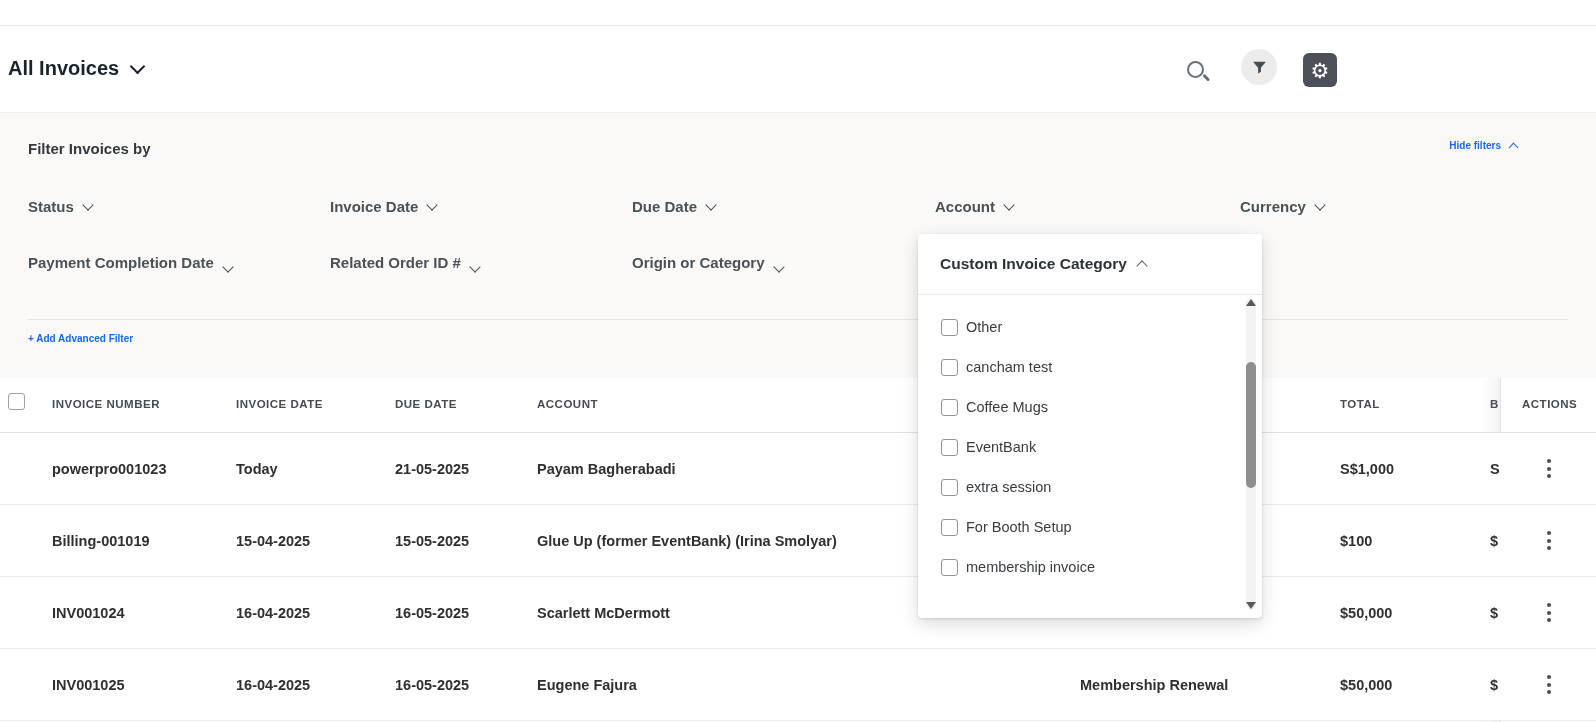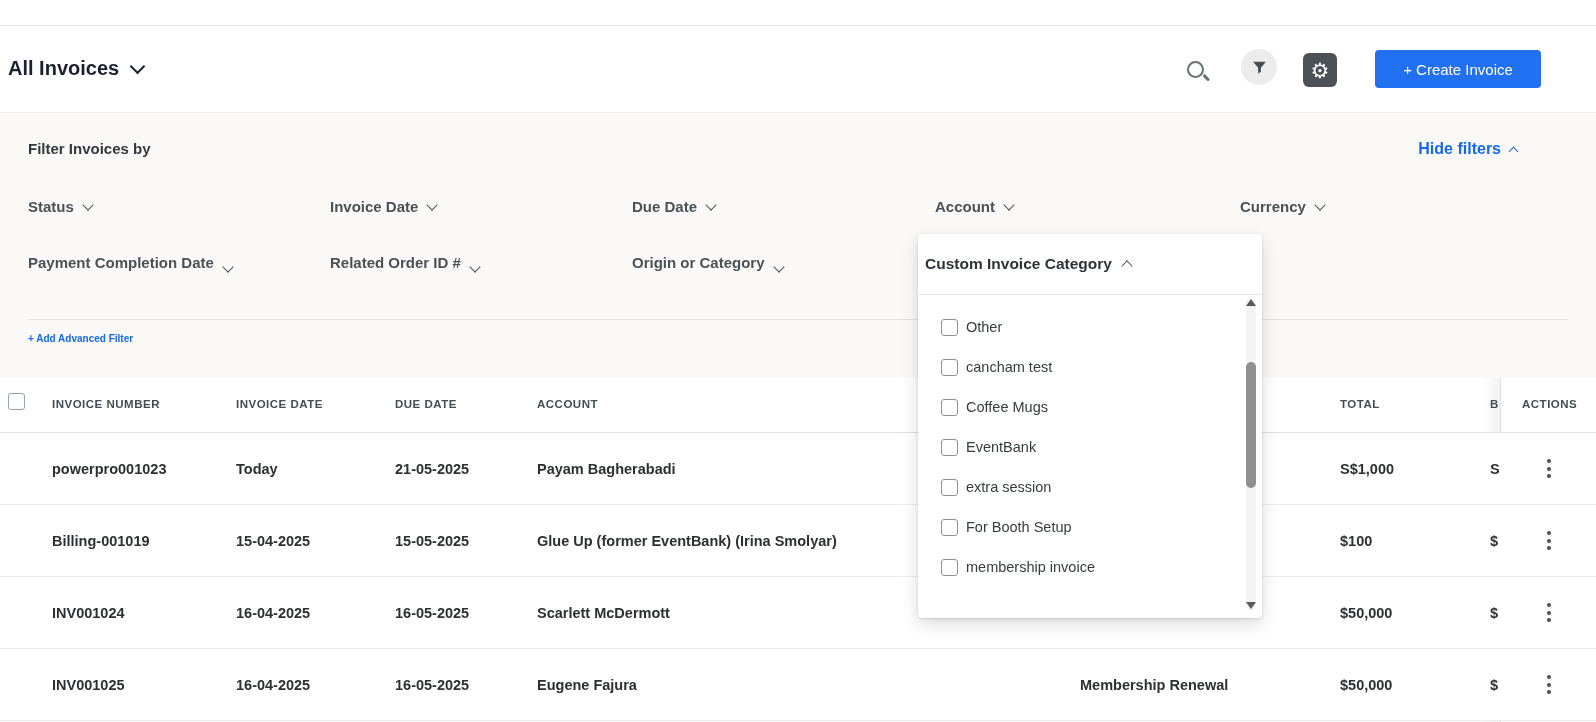--- a/index.html
+++ b/index.html
@@ -25,21 +25,21 @@
   .search-btn .lens{ position:absolute; left:1px; top:1px; width:13px; height:13px; border:2.2px solid #697076; border-radius:50%; }
   .search-btn .handle{ position:absolute; left:16px; top:15px; width:2.6px; height:8px; background:#697076; border-radius:2px; transform:rotate(-45deg); transform-origin:top center; }
   .filter-btn{ position:absolute; left:1241px; top:23px; width:36px; height:36px; border-radius:50%; background:#ececec; display:flex; align-items:center; justify-content:center; cursor:pointer; }
   .gear-btn{ position:absolute; left:1303px; top:27px; width:34px; height:34px; border-radius:6px; background:#4c5158; display:flex; align-items:center; justify-content:center; cursor:pointer; }
   .gear-glyph{ color:#fff; font-size:21px; line-height:1; }
   .create-btn{ position:absolute; left:1375px; top:24px; width:166px; height:38px; background:var(--accent); color:#fff; font-size:15px; font-weight:500; border:none; border-radius:4px; cursor:pointer; font-family:inherit; }
 
   
   .filter-panel{ position:absolute; left:0; top:112px; width:1596px; height:266px; background:#faf9f8; border-top:1px solid #f1f0ef; }
   .fp-title{ position:absolute; left:28px; top:27px; font-size:15px; font-weight:700; color:#33383d; }
-  .hide-filters{ position:absolute; right:79px; top:27px; display:flex; align-items:center; gap:9px; font-size:16px; font-weight:700; color:var(--link); cursor:pointer; text-decoration:none; }
+  .hide-filters{ position:absolute; right:79px; top:27px; display:flex; align-items:center; gap:9px; font-size:10px; font-weight:700; color:var(--link); cursor:pointer; text-decoration:none; }
   .fchip{ position:absolute; display:flex; align-items:center; gap:10px; font-size:15px; font-weight:600; color:#4a5157; cursor:pointer; white-space:nowrap; }
   #fp-row1 .fchip{ top:85px; }
   #fp-row2 .fchip{ top:141px;align-items:flex-end; }
   .fp-divider{ position:absolute; left:28px; right:28px; top:206px; height:1px; background:#e6e4e3; }
   .add-adv{ position:absolute; left:28px; top:220px; font-size:10px; font-weight:700; color:var(--link); cursor:pointer; text-decoration:none; }
 
   
   .table{ position:absolute; left:0; top:378px; width:1596px; height:344px; background:#fff; }
   .thead{ position:absolute; left:0; top:0; width:100%; height:54px; border-bottom:1px solid #e1e1e1; }
   .hcheck{ position:absolute; left:8px; top:15px; width:15px; height:15px; border:1.5px solid #9aa1a7; border-radius:3px; background:#fff; cursor:pointer; }
@@ -47,21 +47,21 @@
   .tbody{ position:absolute; left:0; top:55px; width:100%; }
   .trow{ position:relative; height:71px; border-bottom:1px solid #ececec; background:#fff; cursor:pointer; }
   .cell{ position:absolute; top:50%; transform:translateY(-50%); font-size:14.5px; color:#2d2f31; white-space:nowrap;font-weight:bold; }
   .kebab{ position:absolute; left:1537px; top:50%; transform:translateY(-50%); width:24px; height:28px; display:flex; flex-direction:column; align-items:center; justify-content:center; gap:3.5px; background:none; border:none; cursor:pointer; }
   .kebab .dot{ width:4px; height:4px; border-radius:50%; background:#4c4c4c; }
   .col-shadow{ position:absolute; left:1482px; top:0; bottom:0; width:18px; background:linear-gradient(to right, rgba(0,0,0,0), rgba(0,0,0,0.05)); pointer-events:none; }
   .col-divider{ position:absolute; left:1500px; top:0; bottom:0; width:1px; background:#e3e3e3; }
 
   
   .dropdown{ position:absolute; left:918px; top:234px; width:344px; height:384px; background:#fff; border-radius:4px; box-shadow:0 1px 3px rgba(0,0,0,.12), 0 6px 18px rgba(0,0,0,.14); z-index:10; }
-  .dd-head{ position:absolute; left:0; top:0; right:0; height:60px; display:flex; align-items:center; gap:11px; padding-left:7px; font-size:15.5px; font-weight:700; color:#2c3237; border-bottom:1px solid #e8e8e8; cursor:pointer; }
+  .dd-head{ position:absolute; left:0; top:0; right:0; height:60px; display:flex; align-items:center; gap:11px; padding-left:22px; font-size:15.5px; font-weight:700; color:#2c3237; border-bottom:1px solid #e8e8e8; cursor:pointer; }
   .dd-list{ position:absolute; left:0; top:61px; right:0; bottom:0; padding-top:12px; overflow:hidden; }
   .dd-item{ height:40px; display:flex; align-items:center; padding-left:23px; gap:8px; font-size:14.5px; color:#373c41; cursor:pointer; }
   .cb{ width:15px; height:15px; border:1.5px solid #8d949b; border-radius:3px; background:#fff; flex:none; }
   .dd-scroll{ position:absolute; right:6px; top:64px; bottom:8px; width:10px; }
   .dd-track{ position:absolute; left:0; top:0; right:0; bottom:0; background:#f3f3f3; border-radius:5px; }
   .dd-thumb{ position:absolute; left:0; top:64px; width:10px; height:126px; background:#8f8f8f; border-radius:5px; cursor:grab; }
   .dd-arrow-up{ position:absolute; top:1px; left:0; width:0; height:0; border-left:5px solid transparent; border-right:5px solid transparent; border-bottom:7px solid #595959; cursor:pointer; }
   .dd-arrow-down{ position:absolute; bottom:1px; left:0; width:0; height:0; border-left:5px solid transparent; border-right:5px solid transparent; border-top:7px solid #595959; cursor:pointer; }
 </style>
 </head>
@@ -85,21 +85,20 @@
     <div class="filter-btn">
       <svg width="17" height="17" viewBox="0 0 24 24">
         <path d="M3 4 h18 l-7 8.5 v5.5 l-4 2.5 v-8 z" fill="#454c53"></path>
       </svg>
     </div>
 
     <div class="gear-btn">
       <span class="gear-glyph">⚙</span>
     </div>
 
-    <button class="create-btn">+ Create Invoice</button>
   </header>
 
   <section class="filter-panel">
     <span class="fp-title">Filter Invoices by</span>
     <a class="hide-filters">
       <span>Hide filters</span>
       <span class="chev up sm"></span>
     </a>
     <div id="fp-row1">
         <div class="fchip" style="left: 28px;">

